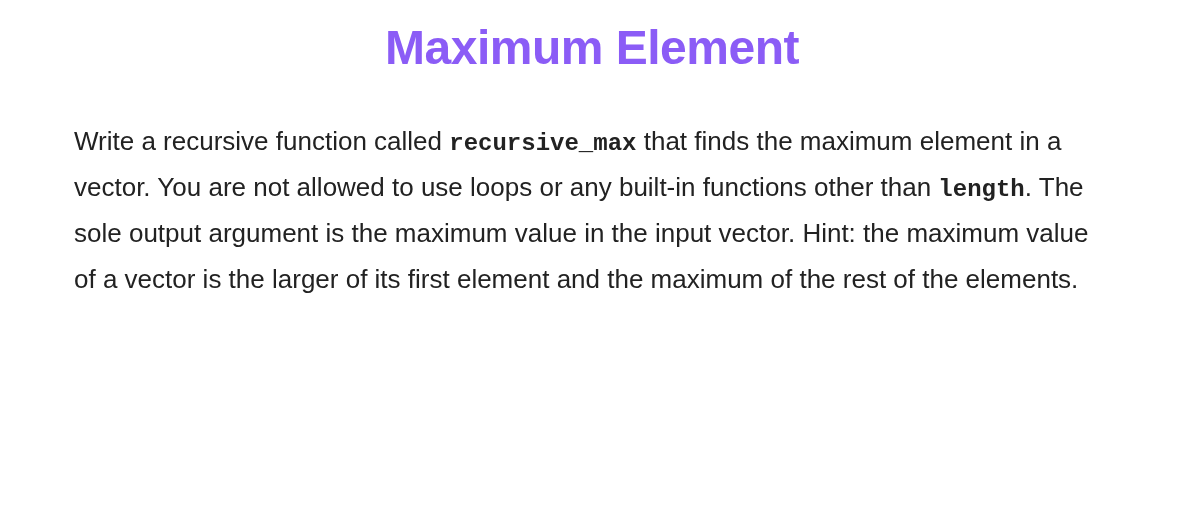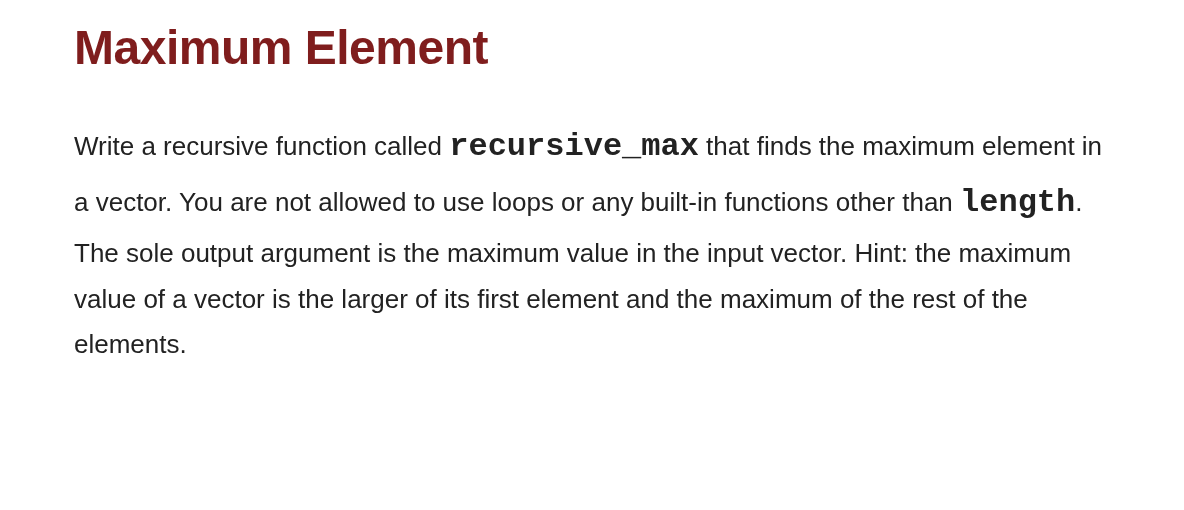--- a/index.html
+++ b/index.html
@@ -13,32 +13,33 @@
       width: 1184px;
       height: 510px;
       padding: 20px 74px 0 74px;
       color: #1a1a1a;
     }
     h1 {
       font-size: 48px;
       font-weight: 700;
       letter-spacing: -0.5px;
       margin-bottom: 44px;
-      color: #7f1d1d;
+      color: #8b5cf6;
+      text-align: center;
     }
     p {
       font-size: 26px;
       line-height: 1.75;
       color: #222222;
       font-weight: 400;
     }
     code {
       font-family: "SFMono-Regular", Consolas, "Liberation Mono", Menlo, Courier, monospace;
       font-weight: 700;
-      font-size: 32px;
+      font-size: 24px;
     }
   </style>
 </head>
 <body>
 
 <h1>Maximum Element</h1>
 
 <p>
   <span>Write a recursive function called </span><code>recursive_max</code><span> that finds the maximum element in a vector. You are not allowed to use loops or any built-in functions other than </span><code>length</code><span>. The sole output argument is the maximum value in the input vector. Hint: the maximum value of a vector is the larger of its first element and the maximum of the rest of the elements.</span>
 </p>

